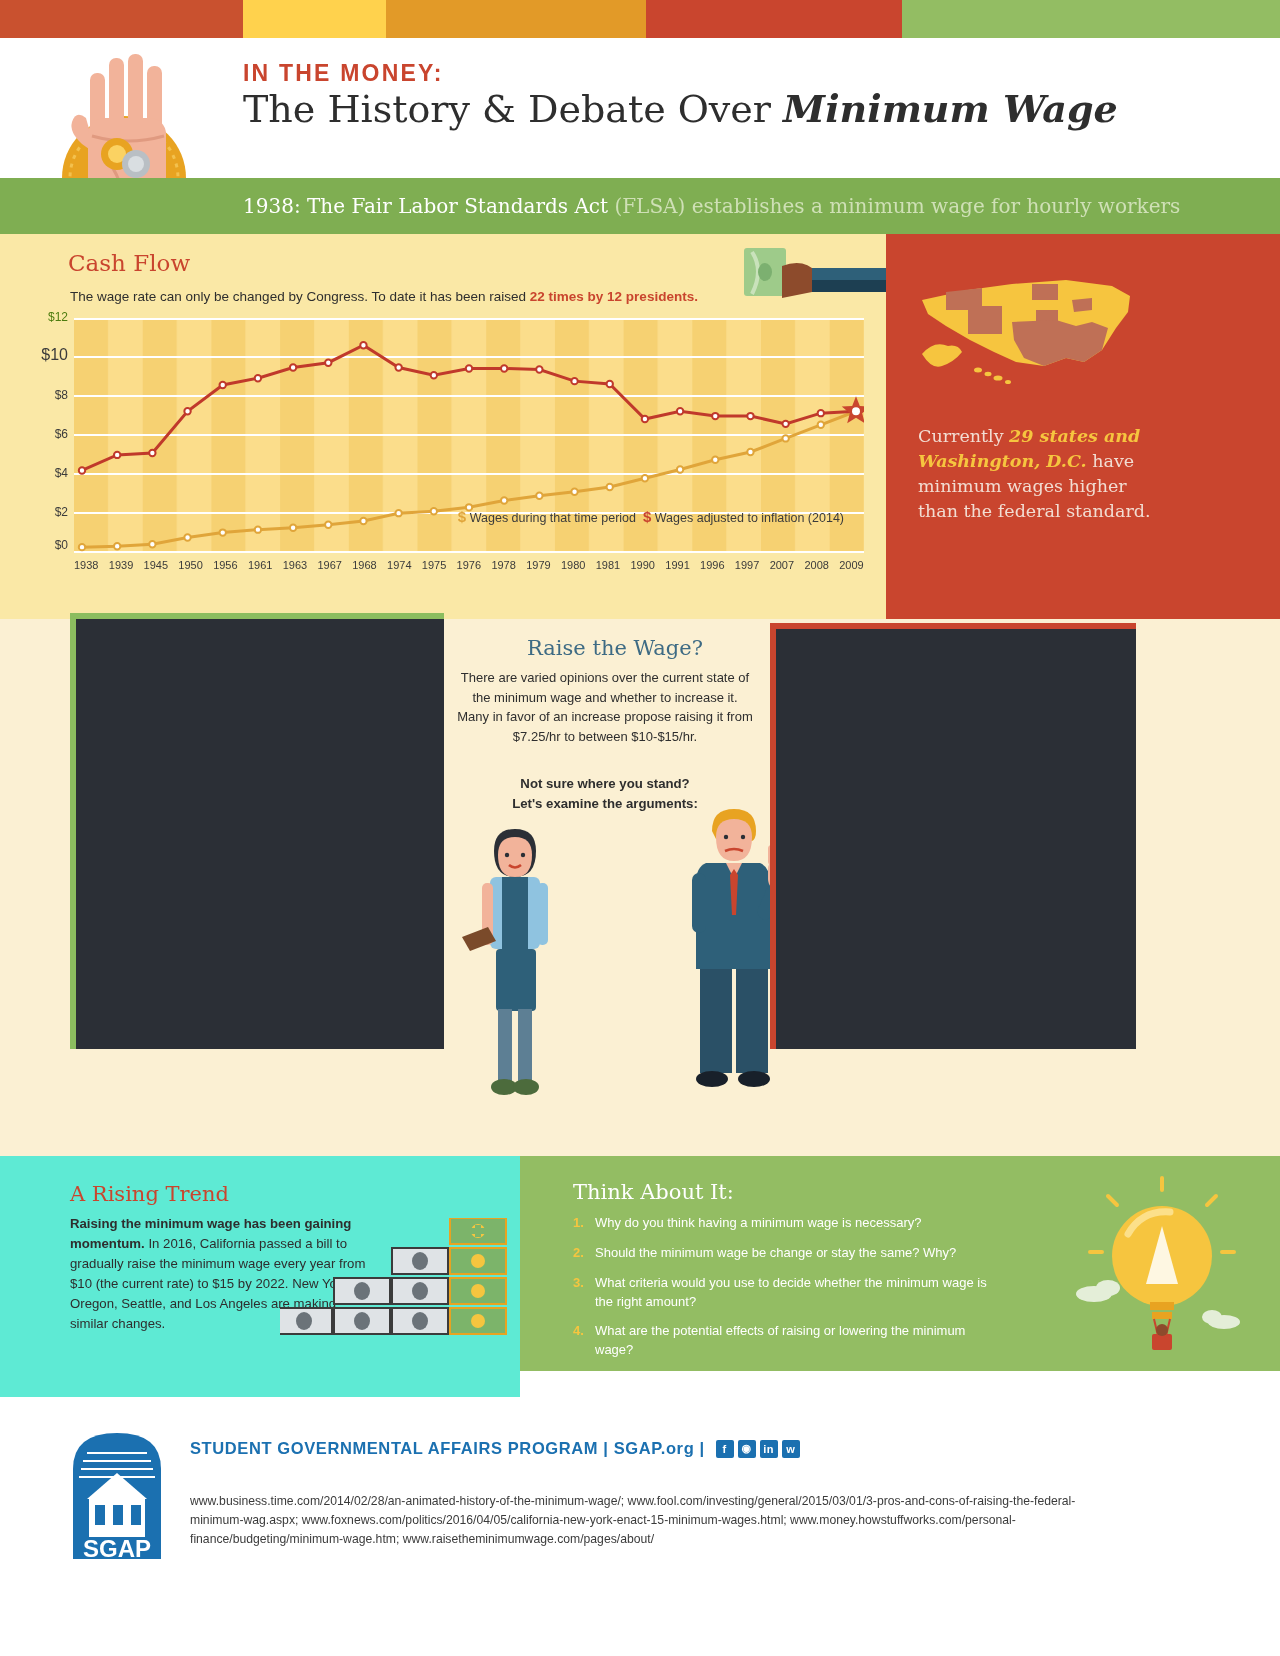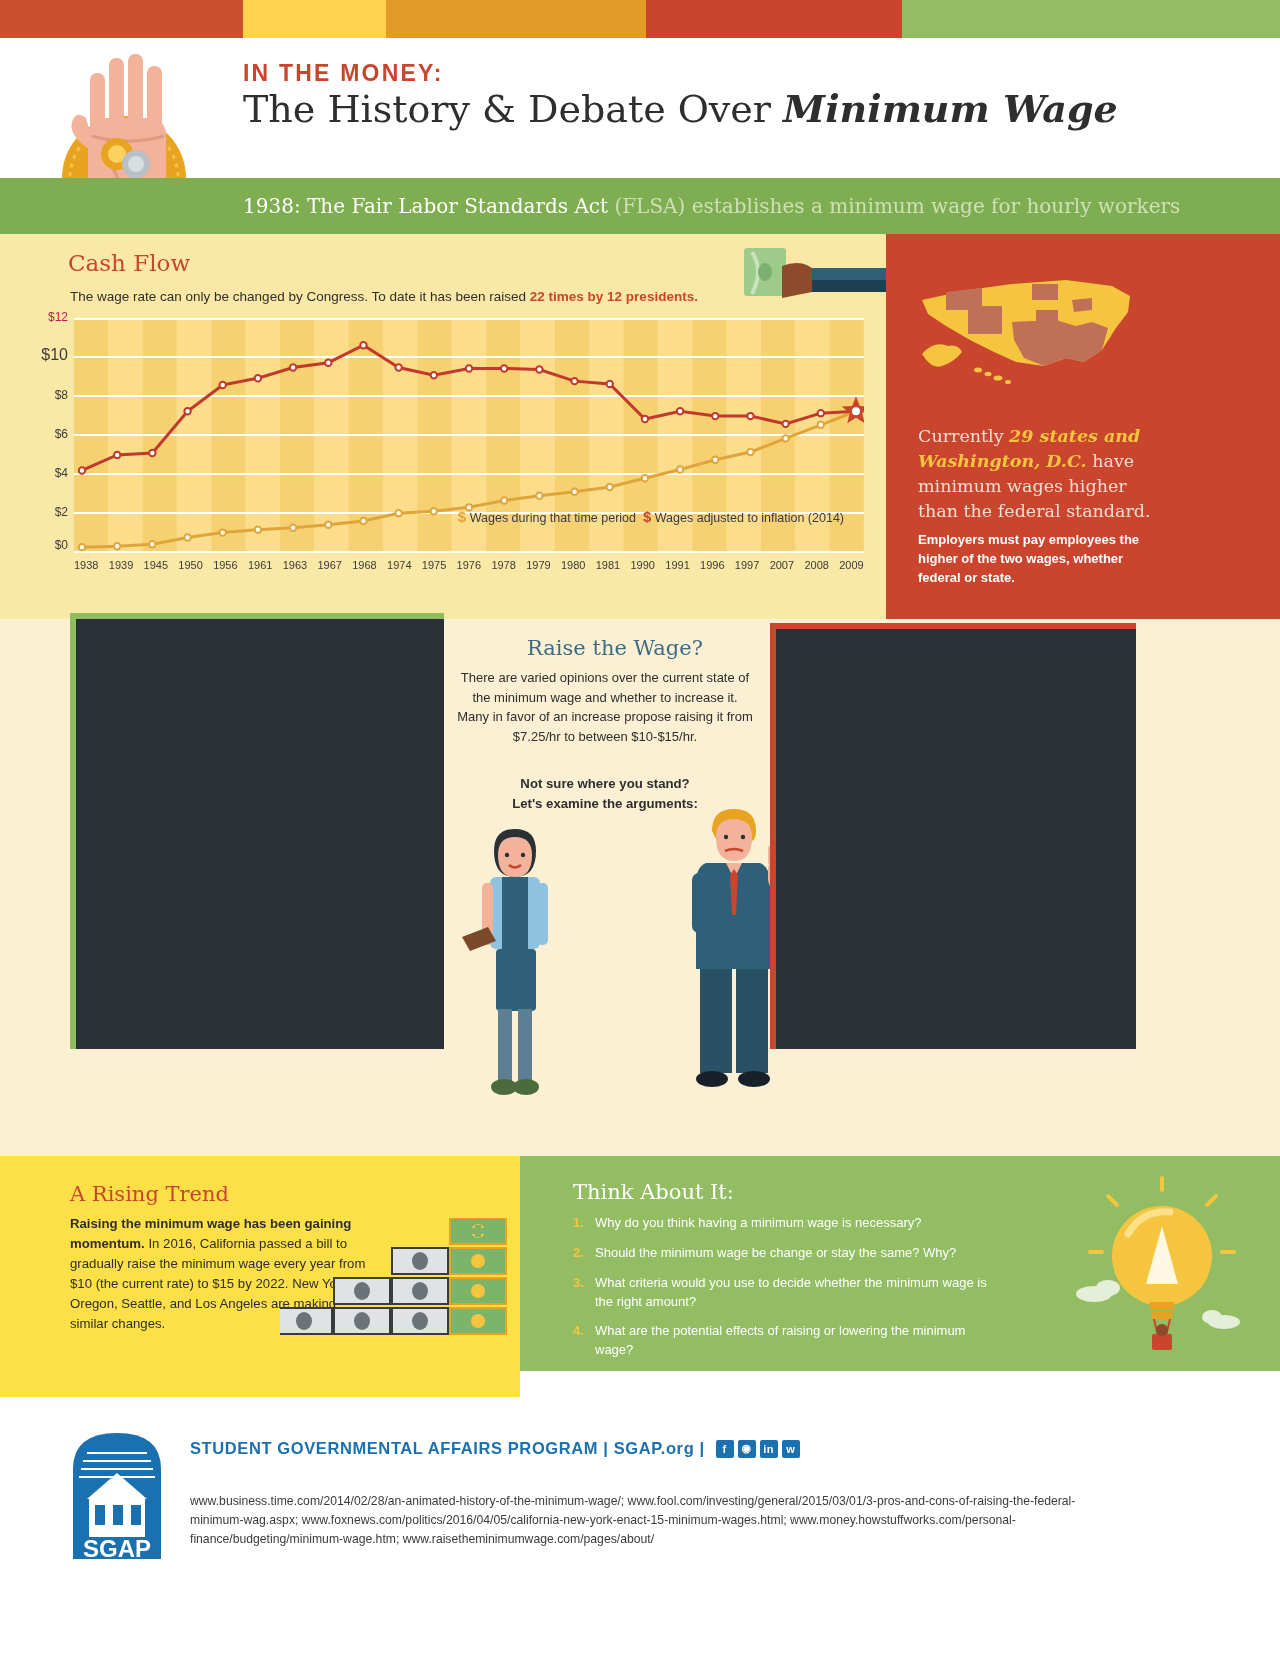--- a/index.html
+++ b/index.html
@@ -140,21 +140,21 @@
   }
   .mid-prompt {
     position:absolute; left:455px; top:810px; width:300px; text-align:center;
     font-size:13.2px; line-height:1.5; color:#2e2e2e; font-weight:bold;
   }
 
   .person { position:absolute; }
 
   
   .bottomband { position:relative; height:241px; }
-  .yellow-box { position:absolute; left:0; top:0; width:520px; height:241px; background:#fde047; }
+  .yellow-box { position:absolute; left:0; top:0; width:520px; height:241px; background:#5eead4; }
   .green-box  { position:absolute; left:520px; top:0; width:760px; height:215px; background:#93bd63; }
 
   .trend-title {
     position:absolute; left:70px; top:26px;
     font-family:"DejaVu Serif", serif; font-size:21px; color:#c9452e;
   }
   .trend-copy {
     position:absolute; left:70px; top:58px; width:300px;
     font-size:13.2px; line-height:1.52; color:#2e2e2e;
   }
@@ -320,21 +320,21 @@
               <circle cx="676.4545454545454" cy="98.08333333333331" r="3.2" fill="#ffffff" stroke="#c0392b" stroke-width="2"></circle>
               <circle cx="711.6363636363636" cy="105.85000000000002" r="3.2" fill="#ffffff" stroke="#c0392b" stroke-width="2"></circle>
               <circle cx="746.8181818181818" cy="95.17083333333335" r="3.2" fill="#ffffff" stroke="#c0392b" stroke-width="2"></circle>
               <circle cx="782" cy="93.22916666666669" r="3.2" fill="#ffffff" stroke="#c0392b" stroke-width="2"></circle>
               <path d="M782,78.22916666666669L785.8206041399011,87.97055620322953L796.2658477444273,88.59391175104247L788.1818673559185,95.23777713010384L790.8167787843871,105.3644215822909L782,99.72916666666669L773.1832212156129,105.3644215822909L775.8181326440815,95.23777713010385L767.7341522555727,88.59391175104247L778.1793958600989,87.97055620322953Z" fill="#c9452e"></path>
               <circle cx="782" cy="93.22916666666669" r="4" fill="#ffffff"></circle>
             </g>
         </svg>
 
         <div style="position:absolute;left:-40px;top:-8px;width:34px;text-align:right;height:243px;">
-          <div style="position:absolute;top:0;right:0;font-size:12px;color:#be185d">$12</div>
+          <div style="position:absolute;top:0;right:0;font-size:12px;color:#4d7c0f">$12</div>
           <div style="position:absolute;top:36px;right:0;font-size:16px;color:#3b3b3b">$10</div>
           <div style="position:absolute;top:78px;right:0;font-size:12px;color:#3b3b3b">$8</div>
           <div style="position:absolute;top:117px;right:0;font-size:12px;color:#3b3b3b">$6</div>
           <div style="position:absolute;top:156px;right:0;font-size:12px;color:#3b3b3b">$4</div>
           <div style="position:absolute;top:195px;right:0;font-size:12px;color:#3b3b3b">$2</div>
           <div style="position:absolute;top:228px;right:0;font-size:12px;color:#3b3b3b">$0</div>
         </div>
         <div class="legend">
           <span class="s1">$</span>
           <span>Wages during that time period</span>
@@ -380,21 +380,20 @@
         <path d="M156 34 L176 32 L176 44 L158 46 Z" fill="#bf7056"></path>
         <path d="M6 88 q12 -14 26 -8 q10 -2 14 6 q-8 10 -20 14 q-10 4 -20 -12 Z" fill="#f6c53f"></path>
         <g fill="#f6c53f">
             <ellipse cx="62" cy="104" rx="4" ry="2.5"></ellipse>
             <ellipse cx="72" cy="108" rx="3.5" ry="2.2"></ellipse>
             <ellipse cx="82" cy="112" rx="4.5" ry="2.6"></ellipse>
             <ellipse cx="92" cy="116" rx="3" ry="2"></ellipse>
           </g>
       </svg>
       <div class="map-copy"><span>Currently </span><span class="y">29 states and</span> <span class="y">Washington, D.C.</span><span> have minimum wages higher than the federal standard.</span></div>
-      <div class="map-note">Employers must pay employees the higher of the two wages, whether federal or state.</div>
     </div>
   </div>
 
   <div class="debate">
     <div class="mid-title" style="top:17px;left:455px">Raise the Wage?</div>
     <div class="mid-copy" style="top:49px;left:455px">There are varied opinions over the current state of the minimum wage and whether to increase it. Many in favor of an increase propose raising it from $7.25/hr to between $10-$15/hr.</div>
     <div class="mid-prompt" style="top:155px;left:455px">
       <div>Not sure where you stand?</div>
       <div>Let's examine the arguments:</div>
     </div>

